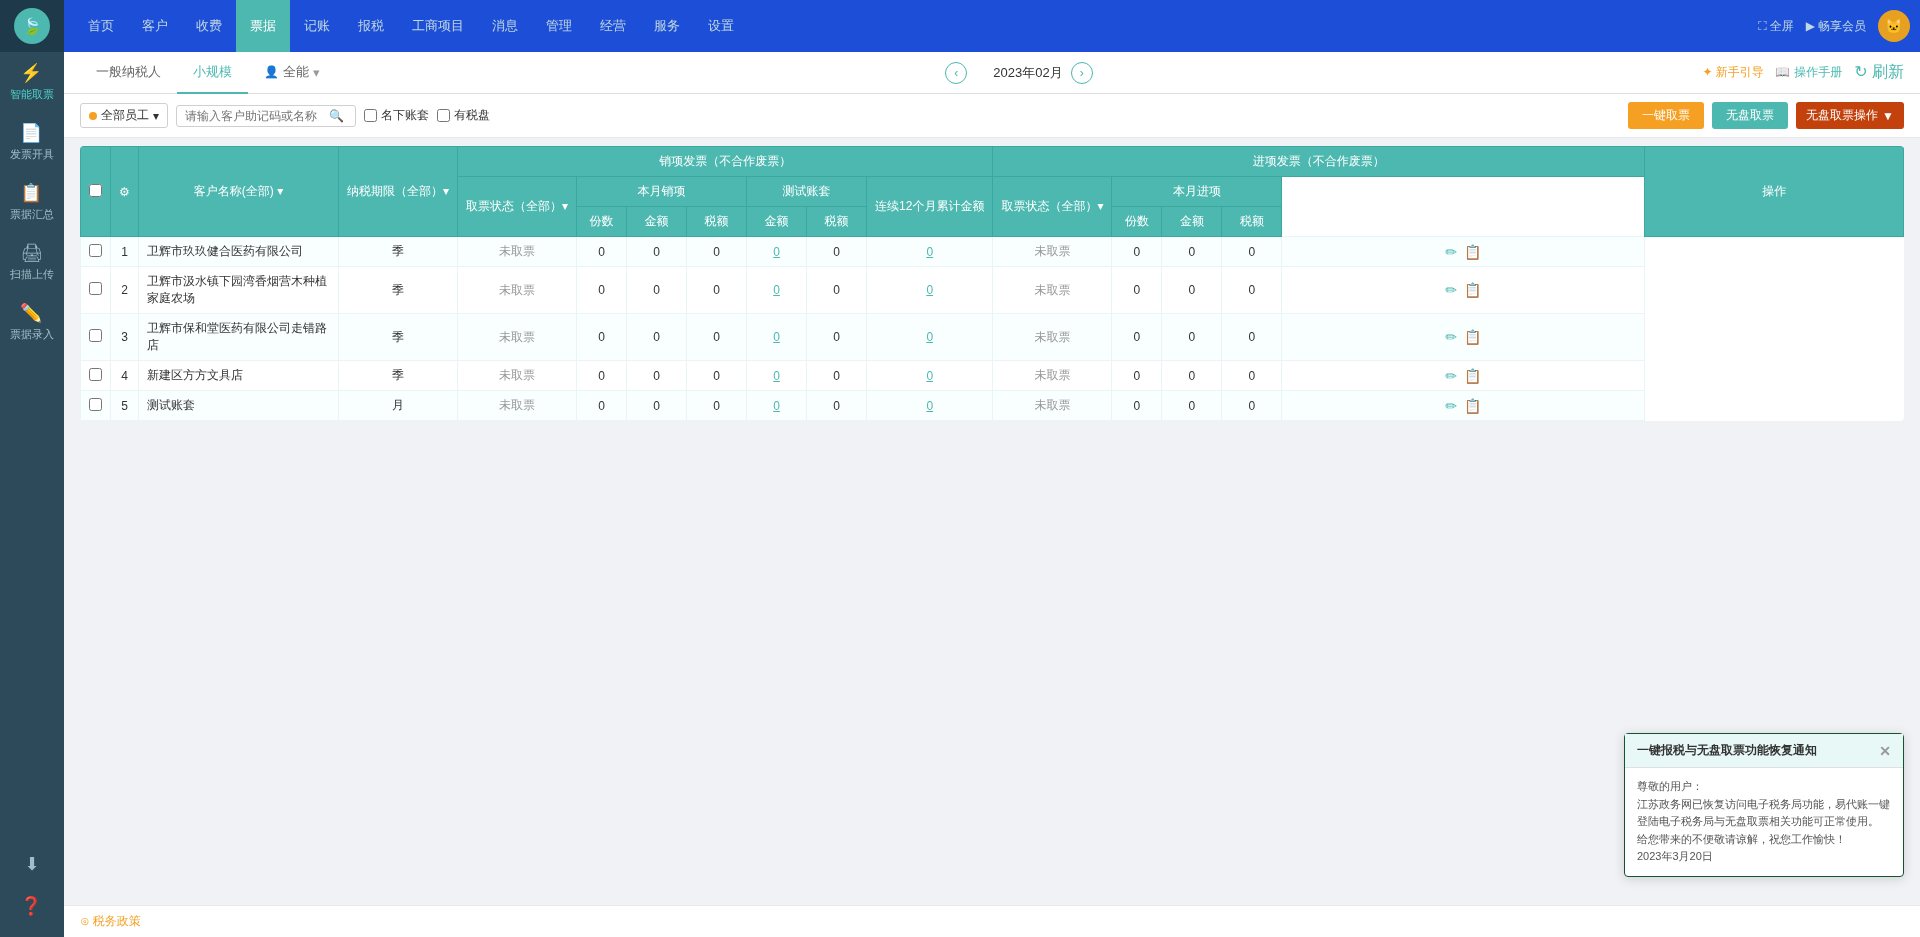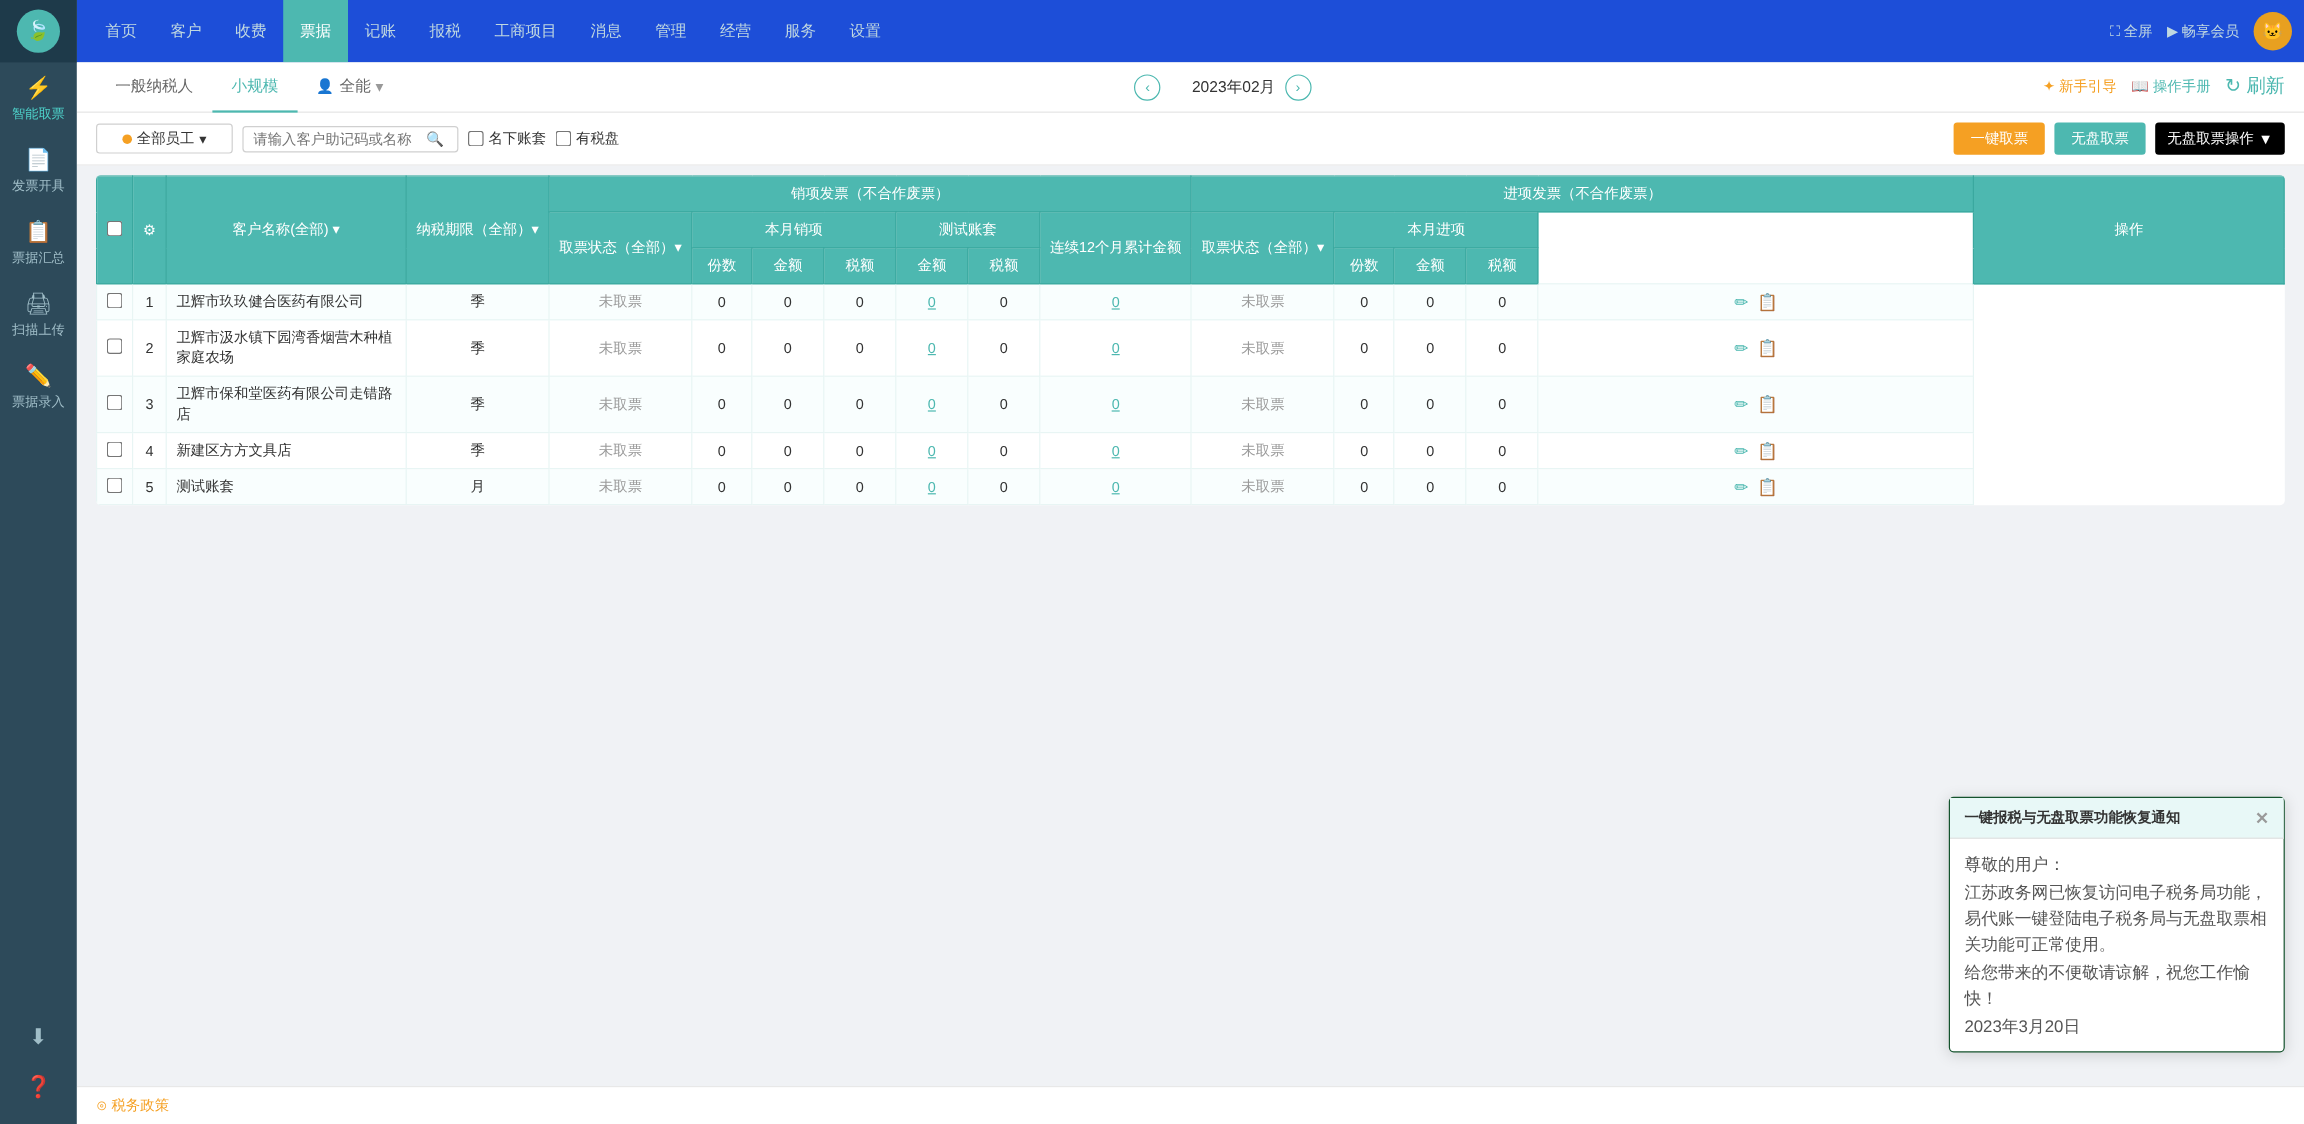--- a/index.html
+++ b/index.html
@@ -181,21 +181,21 @@
       font-size: 12px;
       cursor: pointer;
       border: none;
       display: flex;
       align-items: center;
       gap: 4px;
     }
     .btn-primary { background: #f5a023; color: #fff; }
     .btn-danger { background: #4db8b0; color: #fff; }
     .btn-dropdown {
-      background: #000000;
+      background: #c2410c;
       color: #fff;
       padding: 5px 10px;
       border-radius: 3px;
       display: flex;
       align-items: center;
       gap: 4px;
       cursor: pointer;
       font-size: 12px;
       border: none;
     }
@@ -205,21 +205,21 @@
       display: flex;
       align-items: center;
       gap: 8px;
     }
     .filter-select {
       display: flex;
       align-items: center;
       border: 1px solid #d0d0d0;
       border-radius: 3px;
       background: #fff;
-      padding: 3px 21px;
+      padding: 3px 8px;
       font-size: 12px;
       cursor: pointer;
       gap: 4px;
     }
     .filter-select .dot {
       width: 8px;
       height: 8px;
       background: #f5a023;
       border-radius: 50%;
       display: inline-block;
@@ -308,21 +308,21 @@
       font-size: 12px;
       font-weight: bold;
       color: #333;
       border-bottom: 1px solid #e0e0e0;
       display: flex;
       justify-content: space-between;
       align-items: center;
     }
     .notification-body {
       padding: 10px 12px;
-      font-size: 14px;
+      font-size: 11px;
       color: #555;
       line-height: 1.6;
     }
     .notification-close {
       cursor: pointer;
       color: #999;
       font-size: 14px;
     }
 
     

